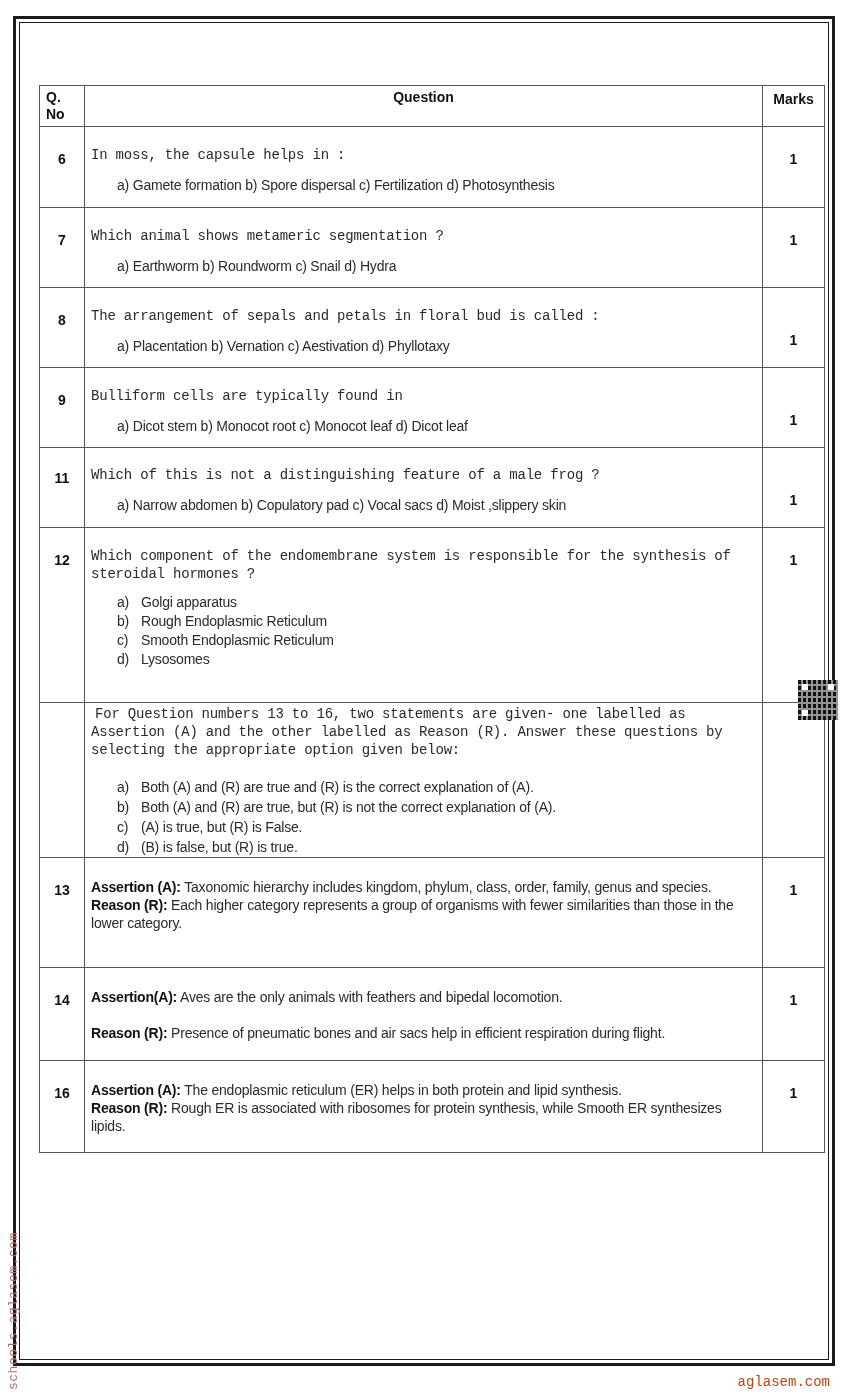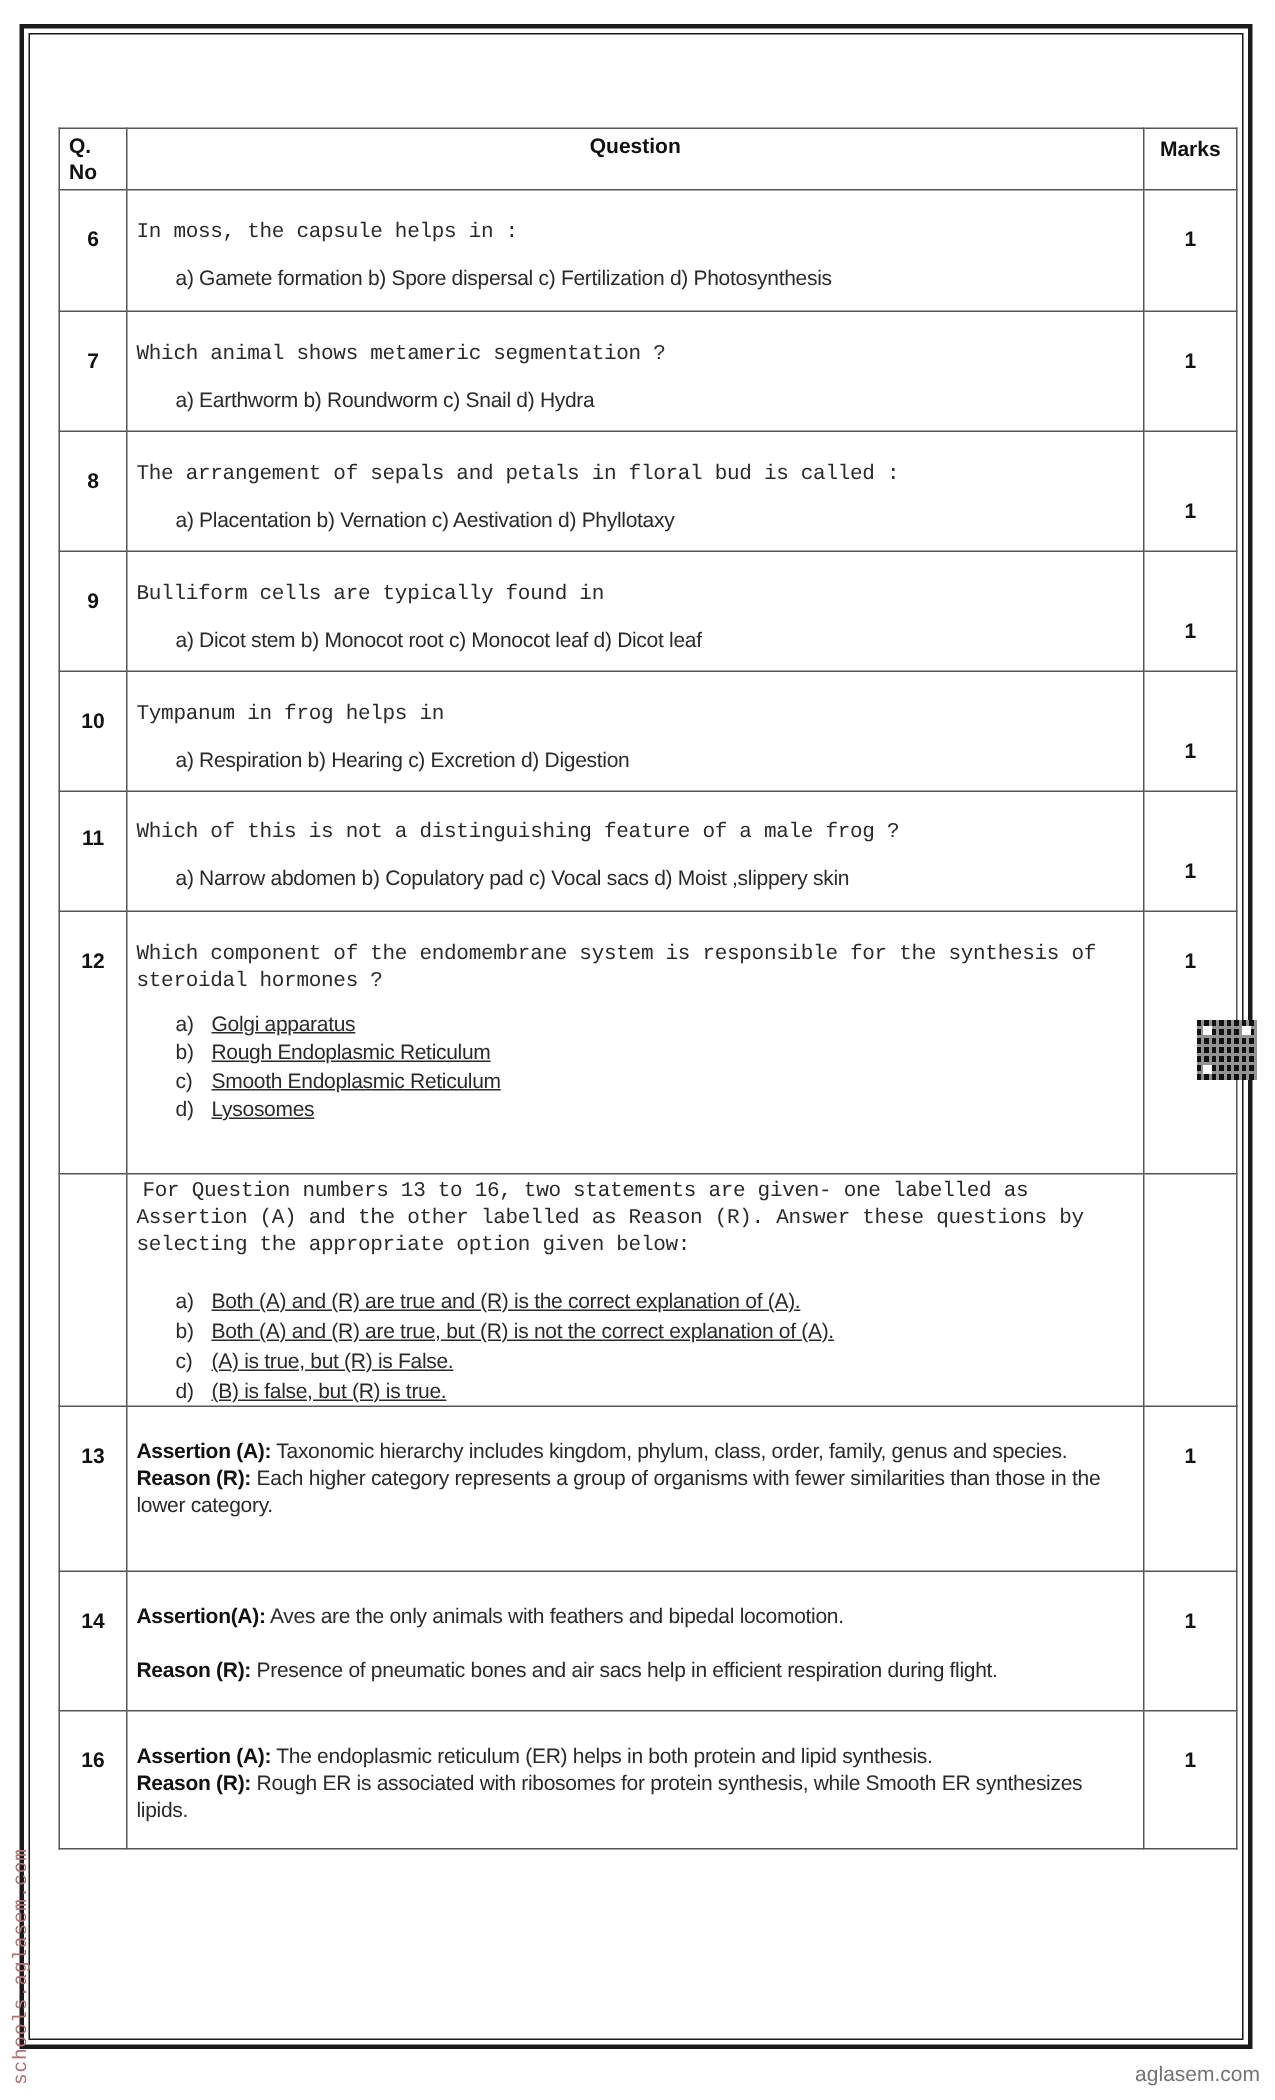--- a/index.html
+++ b/index.html
@@ -37,21 +37,21 @@
   td.marks {
     font-weight: bold; font-size: 14px; text-align: center; color: #111;
   }
   td.qtext {
     font-size: 14px; color: #2a2a2a; padding: 0 6px; line-height: 18px;
     letter-spacing: -0.2px;
   }
   .stem { margin: 0; font-family: Liberation Mono, monospace; }
   .opts-inline { margin: 12px 0 0 26px; }
   .opts-list { margin: 10px 0 0 26px; }
-  .opts-list div { line-height: 19px; text-decoration: underline; }
+  .opts-list div { line-height: 19px; }
   .opt-lbl { display: inline-block; width: 24px; }
   b.lbl { color: #111; }
   .qr {
     position: absolute; left: 798px; top: 680px; width: 40px; height: 40px;
     background:
       linear-gradient(#fff,#fff) 4px 4px/6px 6px no-repeat,
       linear-gradient(#fff,#fff) 30px 4px/6px 6px no-repeat,
       linear-gradient(#fff,#fff) 4px 30px/6px 6px no-repeat;
     background-color: #111;
   }
@@ -61,22 +61,22 @@
       repeating-linear-gradient(90deg, transparent 0 3px, #fff 3px 5px),
       repeating-linear-gradient(0deg, transparent 0 4px, #fff 4px 6px);
     mix-blend-mode: lighten; opacity: .55;
   }
   .watermark-side {
     position: absolute; left: 6px; top: 1390px; transform-origin: 0 0;
     transform: rotate(-90deg); font-family: "Liberation Mono", monospace;
     font-size: 13px; color: #b07070; white-space: nowrap; letter-spacing: 0.5px;
   }
   .watermark-bottom {
-    position: absolute; right: 10px; top: 1374px; font-family: Liberation Sans, sans-serif;
-    font-size: 14px; color: #737373;
+    position: absolute; right: 20px; top: 1374px; font-family: Liberation Mono, monospace;
+    font-size: 14px; color: #c2410c;
   }
 </style>
 </head>
 <body>
 
 <div class="frame-outer"></div>
 <div class="frame-inner"></div>
 
 <table class="qtable">
   <colgroup>
@@ -120,28 +120,20 @@
 
   <tr style="height:80px">
     <td class="qno" style="padding-top:24px">9</td>
     <td class="qtext" style="padding-top:19px">
       <p class="stem">Bulliform cells are typically found in</p>
       <div class="opts-inline">a)  Dicot stem  b)  Monocot root  c)  Monocot leaf  d)  Dicot leaf</div>
     </td>
     <td class="marks" style="padding-top:44px">1</td>
   </tr>
 
-  <tr style="height:80px">
-    <td class="qno" style="padding-top:24px">10</td>
-    <td class="qtext" style="padding-top:19px">
-      <p class="stem">Tympanum in frog helps in</p>
-      <div class="opts-inline">a)  Respiration  b)  Hearing  c)  Excretion  d)  Digestion</div>
-    </td>
-    <td class="marks" style="padding-top:44px">1</td>
-  </tr>
 
   <tr style="height:80px">
     <td class="qno" style="padding-top:22px">11</td>
     <td class="qtext" style="padding-top:18px">
       <p class="stem">Which of this is not a distinguishing feature of a male frog ?</p>
       <div class="opts-inline">a)  Narrow abdomen b)  Copulatory pad  c)  Vocal sacs  d)  Moist ,slippery skin</div>
     </td>
     <td class="marks" style="padding-top:44px">1</td>
   </tr>
 

